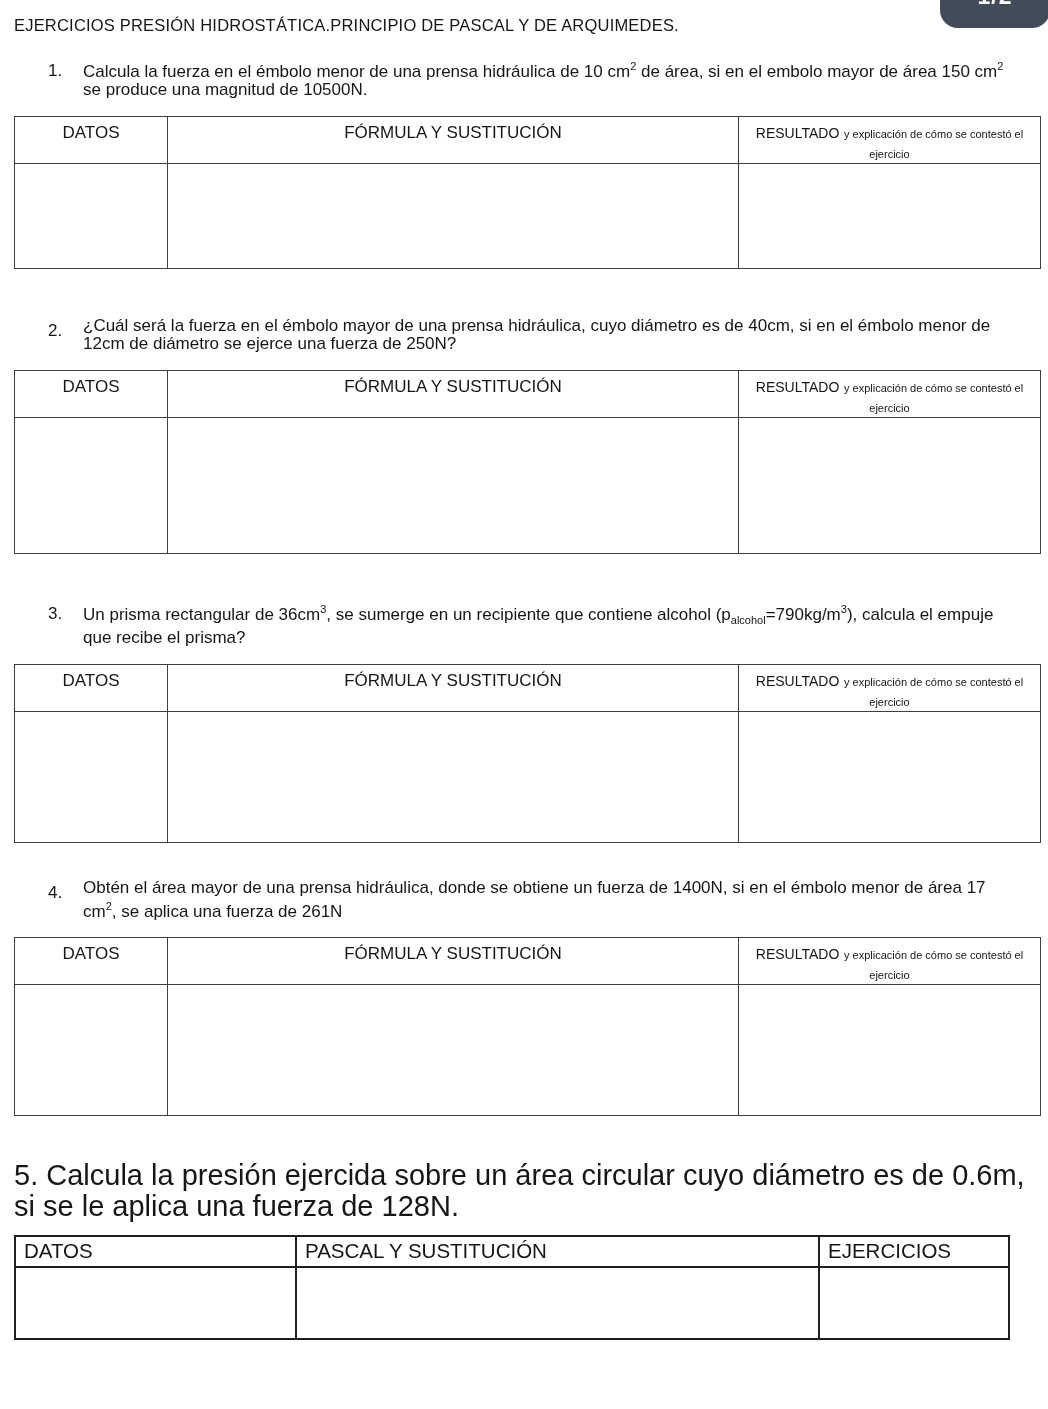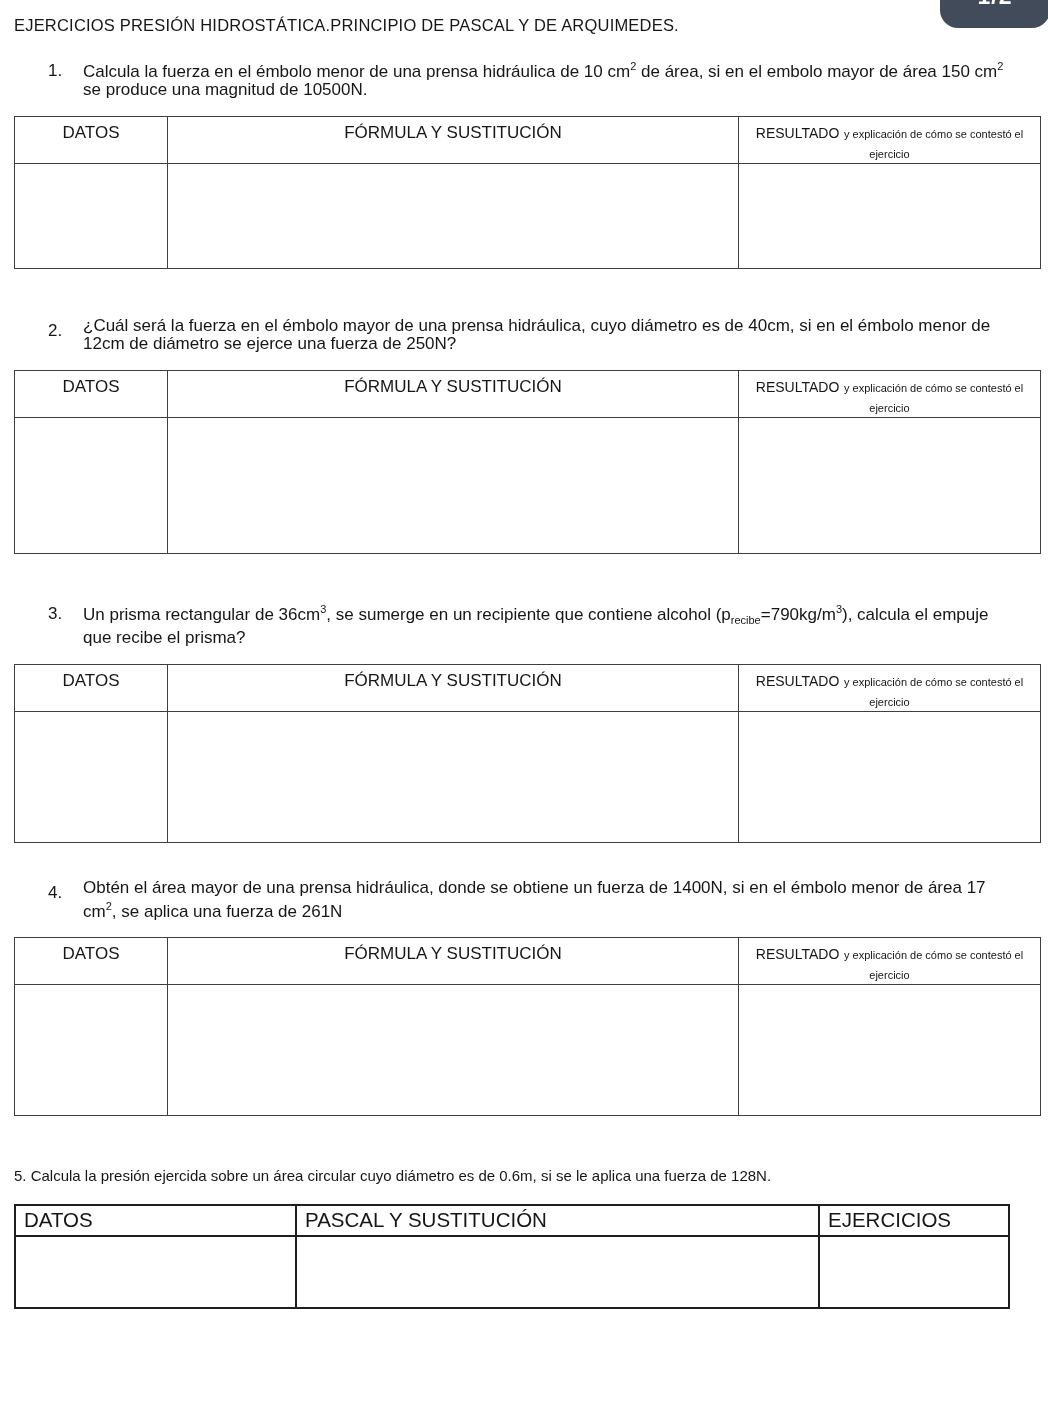--- a/index.html
+++ b/index.html
@@ -53,21 +53,21 @@
     box-sizing: border-box;
   }
   .res-main { font-size: 14px; }
   .res-note { font-size: 11px; }
   .t1 tbody td { height: 102px; }
   .t2 tbody td { height: 133px; }
   .t3 tbody td { height: 128px; }
   .t4 tbody td { height: 128px; }
   .p5-text {
     margin: 44px 0 0 0;
-    font-size: 15px; line-height: 31px;
+    font-size: 29px; line-height: 31px;
     max-width: 1012px;
   }
   .p5-table { width: 994px; margin-top: 13px; }
   .p5-table th, .p5-table td { border: 2px solid #1f1f1f; vertical-align: top; box-sizing: border-box; }
   .p5-table th {
     font-weight: 400; text-align: left;
     font-size: 20.5px; padding: 2px 8px; height: 31px;
   }
   .p5-table tbody td { height: 72px; }
 </style>
@@ -134,21 +134,21 @@
           <td></td>
           <td></td>
         </tr>
       </tbody>
     </table>
   </section>
 
   <section>
     <div class="problem-row m-p3">
       <span class="prob-num">3.</span>
-      <p class="prob-text">Un prisma rectangular de 36cm<sup>3</sup>, se sumerge en un recipiente que contiene alcohol (p<sub>recibe</sub>=790kg/m<sup>3</sup>), calcula el empuje que recibe el prisma?</p>
+      <p class="prob-text">Un prisma rectangular de 36cm<sup>3</sup>, se sumerge en un recipiente que contiene alcohol (p<sub>alcohol</sub>=790kg/m<sup>3</sup>), calcula el empuje que recibe el prisma?</p>
     </div>
     <table class="work t3">
       <colgroup>
           <col style="width:153px">
           <col style="width:571px">
           <col style="width:302px">
         </colgroup>
       <thead>
         <tr>
           <th>DATOS</th>

